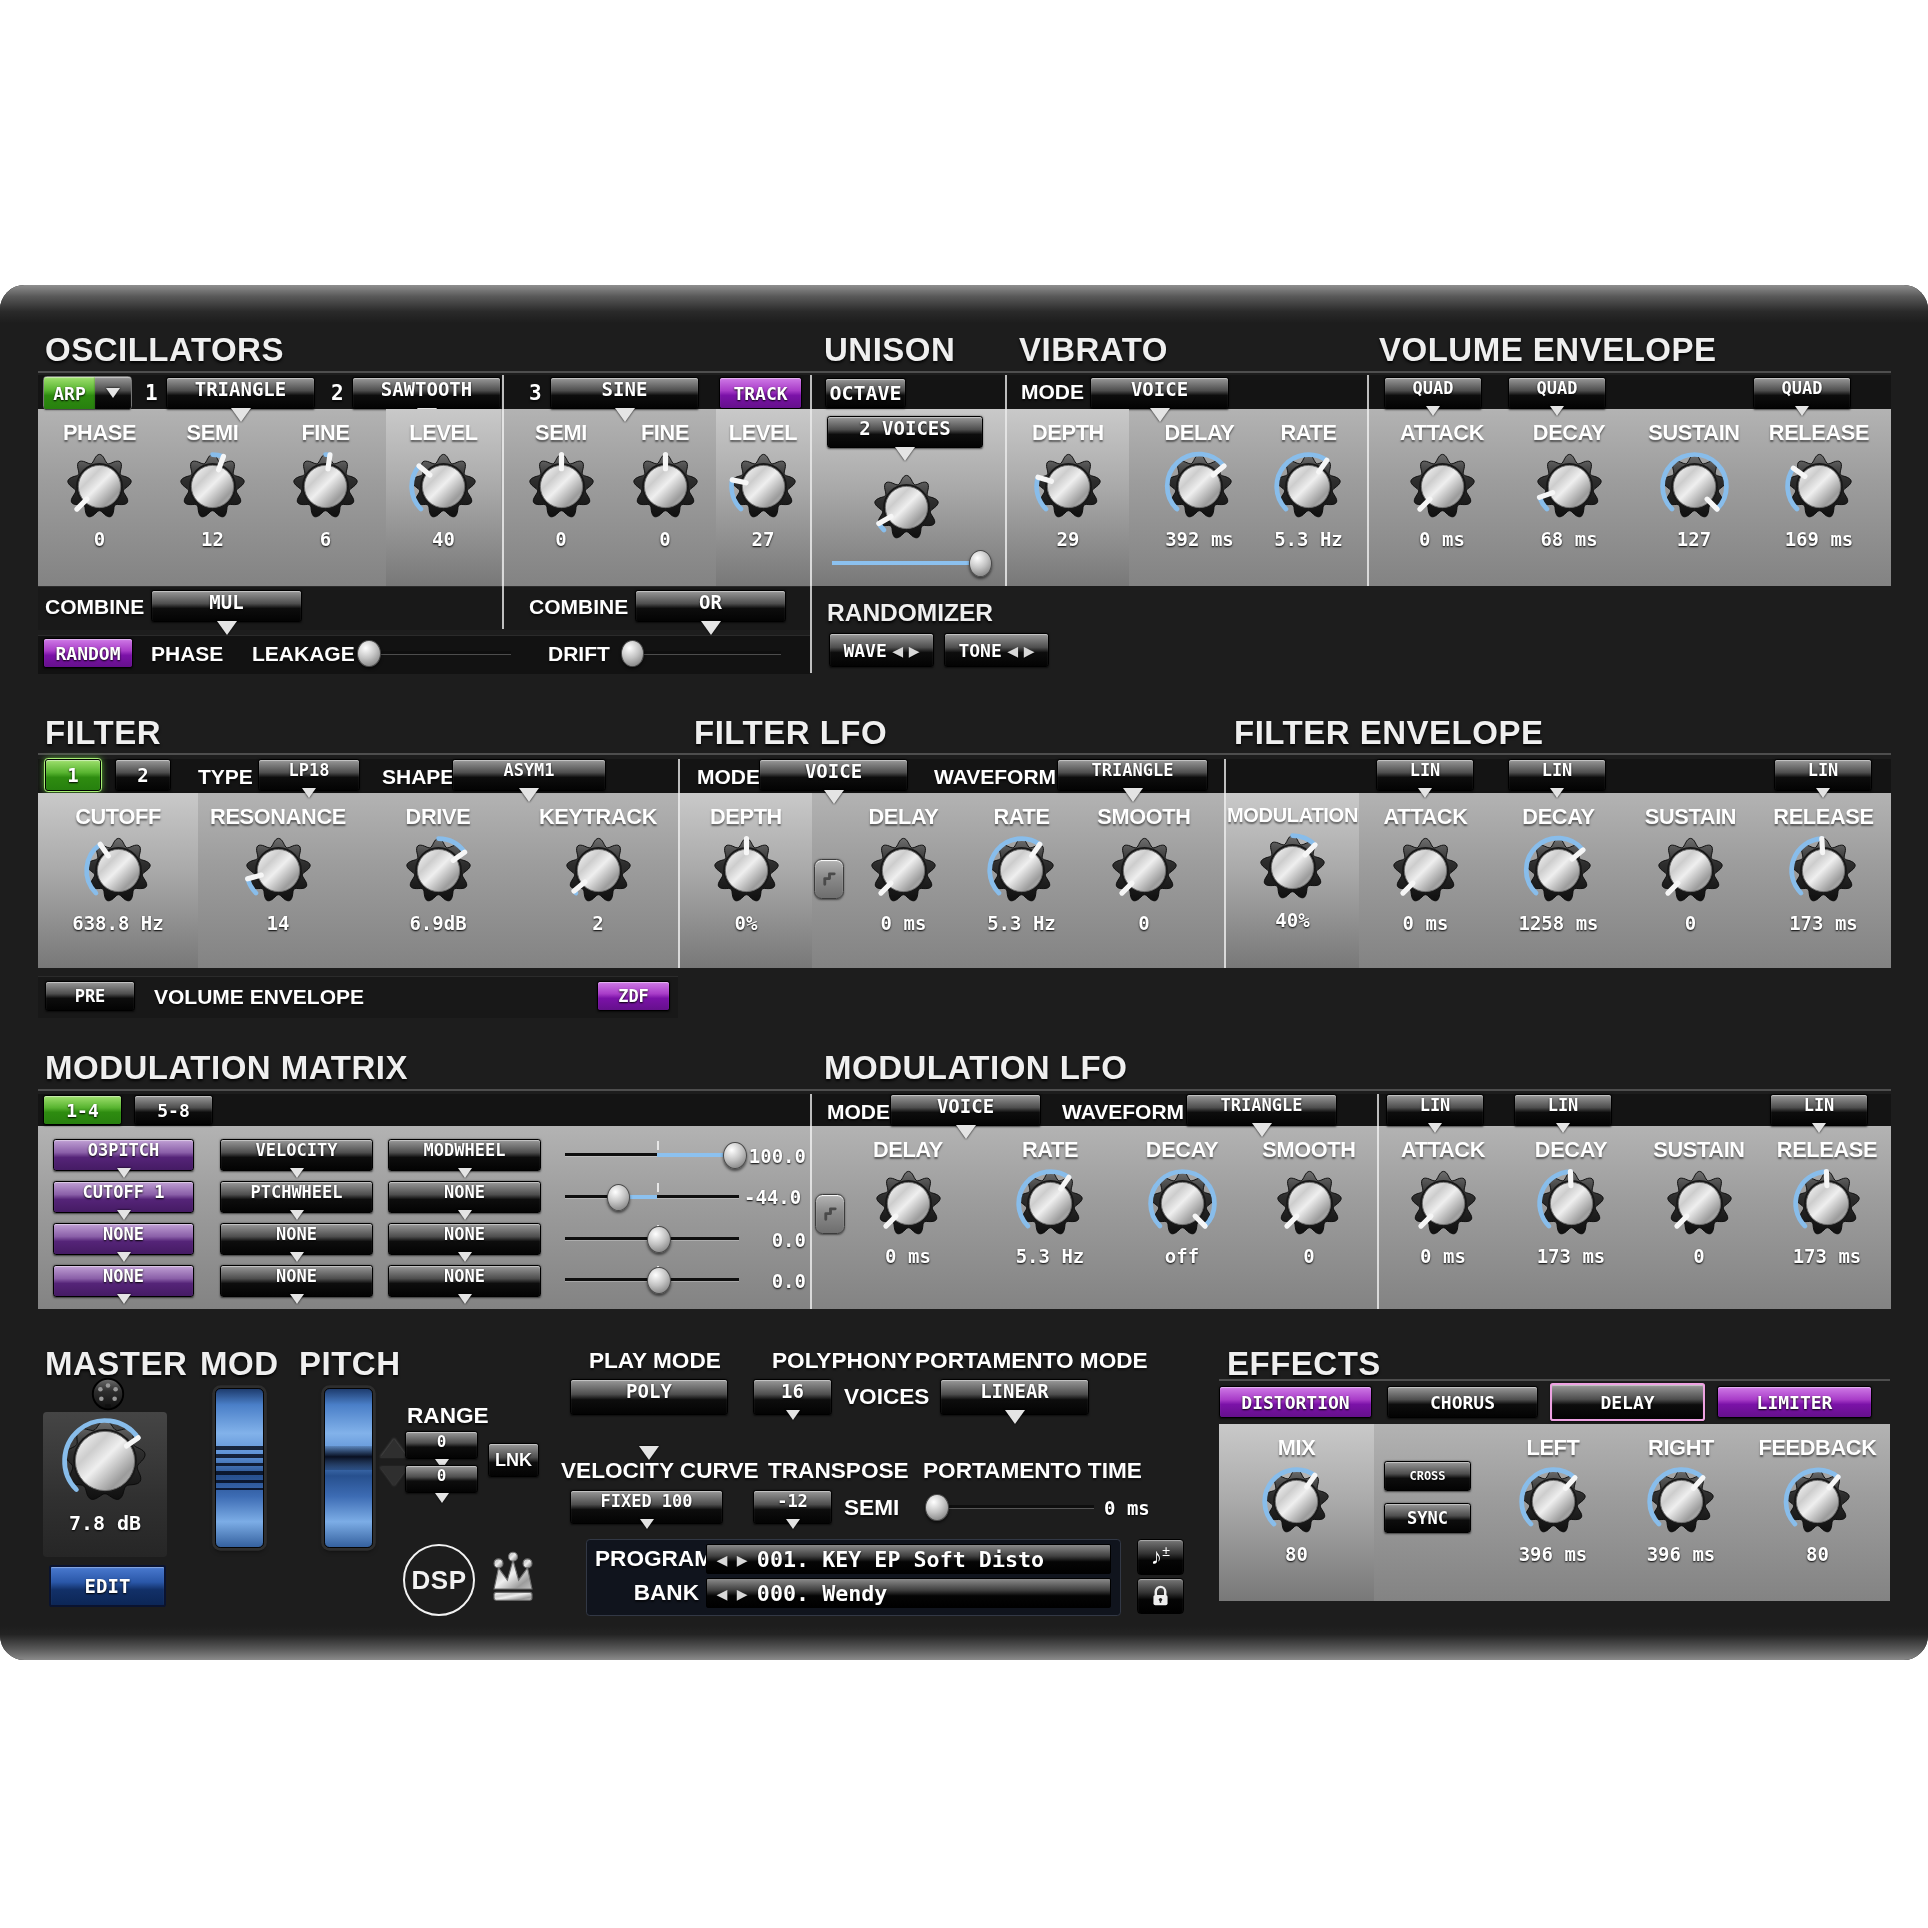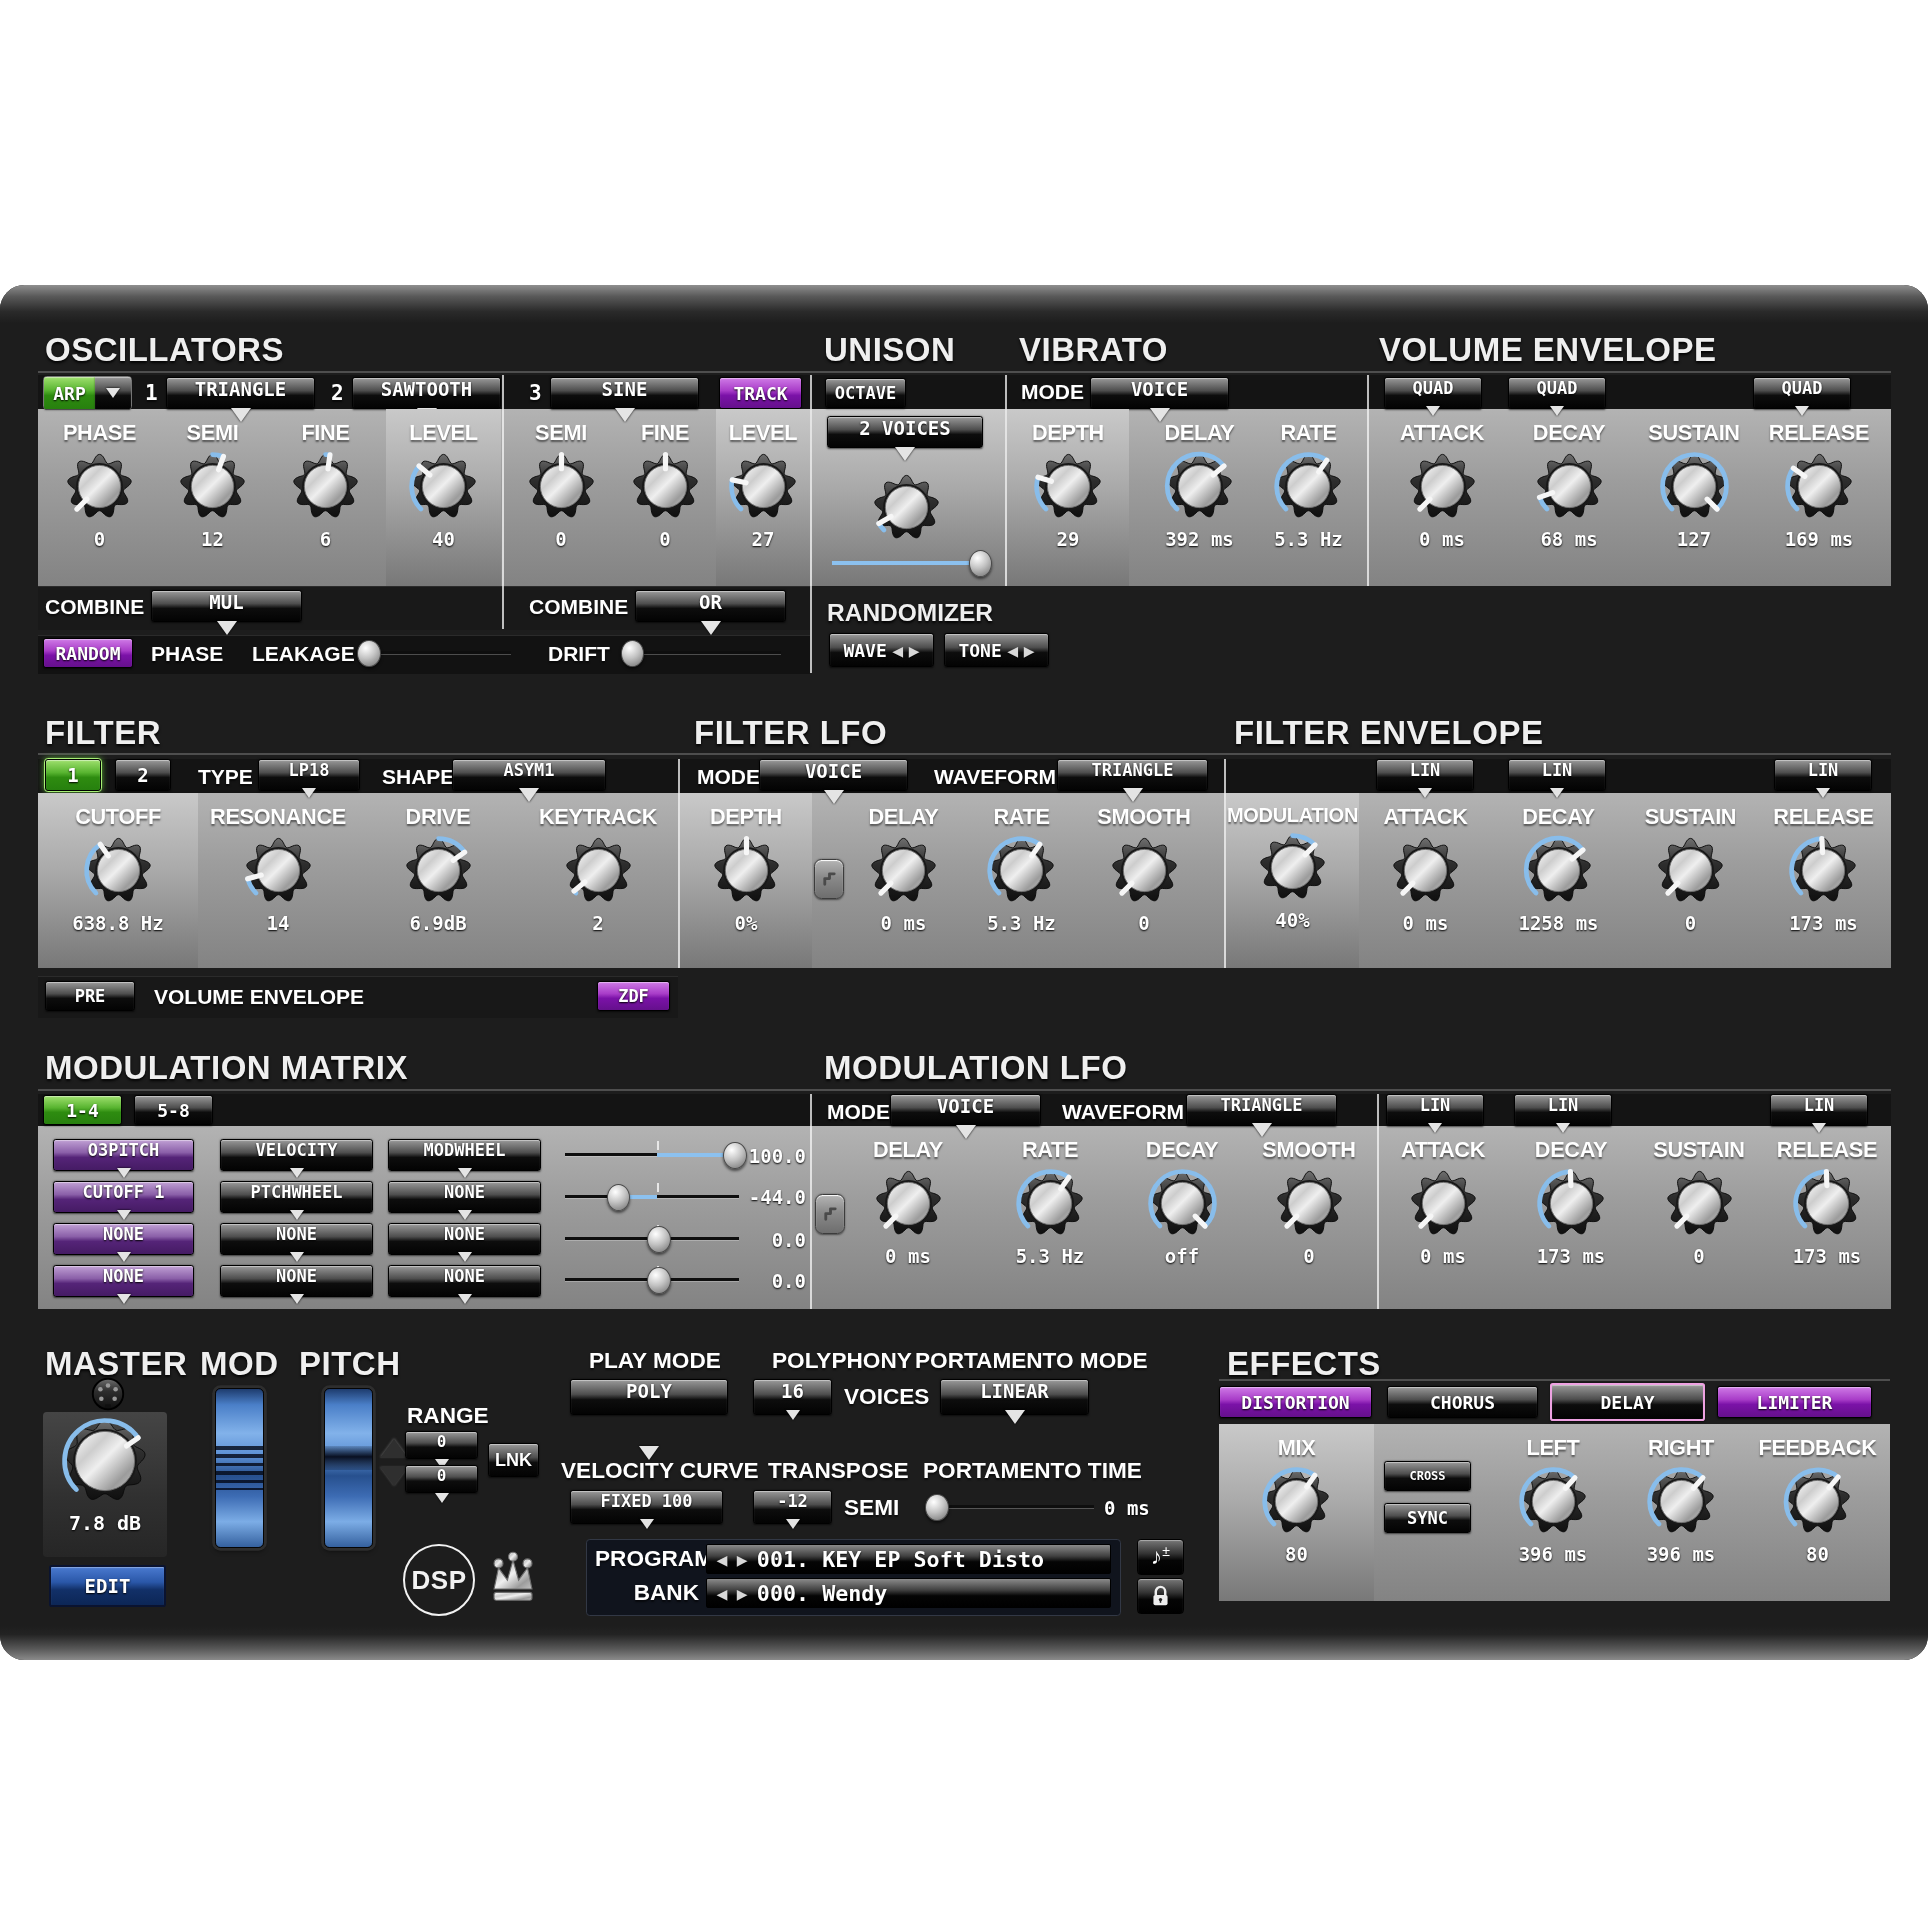--- a/index.html
+++ b/index.html
@@ -238,21 +238,21 @@
       <div class="trk"></div>
       <div class="hnd" style="left: calc(5% - 10.4px);"></div>
     </div>
   <div class="lab" style="left:548px;top:642px;">DRIFT</div>
   <div class="hsl" style="left:623px;top:638px;width:158px;height:30px;">
       <div class="trk"></div>
       <div class="hnd" style="left: calc(5% - 10.4px);"></div>
     </div>
 
   <div class="kcell hl" style="left:812px;top:409px;width:193px;"></div>
-  <div class="chip abs" style="left:825px;top:378px;width:81px;height:30px;font-size:17px;">OCTAVE</div>
+  <div class="chip abs" style="left:825px;top:378px;width:81px;height:30px;font-size:20px;">OCTAVE</div>
   <div class="dd abs" style="left:827px;top:416px;width:156px;height:32px;">
     <span>2 VOICES</span>
       <span class="arr"></span>
   </div>
   <div class="abs" style="left:868px;top:469px;"><svg width="77" height="77" viewBox="0 0 82 82">
         <polygon points="41.0,6.8 42.5,7.2 43.9,8.2 45.1,9.7 46.2,11.5 47.1,13.3 48.0,14.9 48.9,16.1 49.8,16.8 51.0,16.9 52.4,16.5 54.1,15.8 56.0,15.0 58.0,14.3 59.9,14.0 61.6,14.1 63.0,14.8 63.9,16.0 64.3,17.7 64.3,19.6 64.0,21.7 63.5,23.7 63.1,25.5 63.0,27.0 63.3,28.1 64.2,28.9 65.5,29.6 67.2,30.1 69.2,30.7 71.1,31.5 72.8,32.5 74.1,33.7 74.7,35.1 74.6,36.6 73.8,38.1 72.6,39.6 71.0,41.0 69.4,42.2 67.9,43.4 66.9,44.4 66.4,45.5 66.5,46.7 67.1,48.0 68.1,49.5 69.2,51.3 70.2,53.1 70.9,54.9 71.1,56.6 70.6,58.1 69.6,59.2 68.0,59.9 66.1,60.2 64.0,60.3 61.9,60.2 60.1,60.1 58.6,60.3 57.6,60.8 56.9,61.7 56.5,63.1 56.3,64.9 56.0,67.0 55.6,69.0 54.9,70.9 54.0,72.3 52.7,73.1 51.2,73.3 49.5,72.8 47.8,71.9 46.2,70.5 44.7,69.1 43.4,67.9 42.1,67.1 41.0,66.8 39.9,67.1 38.6,67.9 37.3,69.1 35.8,70.5 34.2,71.9 32.5,72.8 30.8,73.3 29.3,73.1 28.0,72.3 27.1,70.9 26.4,69.0 26.0,67.0 25.7,64.9 25.5,63.1 25.1,61.7 24.4,60.8 23.4,60.3 21.9,60.1 20.1,60.2 18.0,60.3 15.9,60.2 14.0,59.9 12.4,59.2 11.4,58.1 10.9,56.6 11.1,54.9 11.8,53.1 12.8,51.3 13.9,49.5 14.9,48.0 15.5,46.7 15.6,45.5 15.1,44.4 14.1,43.4 12.6,42.2 11.0,41.0 9.4,39.6 8.2,38.1 7.4,36.6 7.3,35.1 7.9,33.7 9.2,32.5 10.9,31.5 12.8,30.7 14.8,30.1 16.5,29.6 17.8,28.9 18.7,28.1 19.0,27.0 18.9,25.5 18.5,23.7 18.0,21.7 17.7,19.6 17.7,17.7 18.1,16.0 19.0,14.8 20.4,14.1 22.1,14.0 24.0,14.3 26.0,15.0 27.9,15.8 29.6,16.5 31.0,16.9 32.2,16.8 33.1,16.1 34.0,14.9 34.9,13.3 35.8,11.5 36.9,9.7 38.1,8.2 39.5,7.2 41.0,6.8" fill="url(#gGear)" stroke="#0a0a0a" stroke-width="1"></polygon>
         <path d="M 17.0 65.0 A 34 34 0 0 1 11.6 58.0" fill="none" stroke="#88bdeb" stroke-width="5" stroke-linecap="round"></path>
         <circle cx="41" cy="41" r="25" fill="#181818"></circle>
         <circle cx="41" cy="41" r="22.5" fill="url(#gMetal)" stroke="#707070" stroke-width="1"></circle>
         <line x1="24.545517328095663" y1="50.5" x2="11.555136271329083" y2="57.99999999999999" stroke="#f6f6f6" stroke-width="5.5" stroke-linecap="round"></line>
@@ -610,21 +610,21 @@
   <div class="dd abs" style="left:388px;top:1181px;width:153px;height:32px;font-size:17px;">
     <span>NONE</span>
       <span class="arr sm"></span>
     </div>
   <div class="hsl" style="left:565px;top:1183px;width:174px;height:28px;">
       <div class="trk"></div>
       <div class="tick" style="left: 53%;"></div>
       <div class="blue" style="left: 30%; width: 23%;"></div>
       <div class="hnd" style="left: calc(30% - 10.4px);"></div>
     </div>
-  <div class="kval abs" style="left:744px;top:1186px;width:62px;text-align:right;">-44.0</div>
+  <div class="kval abs" style="left:744px;top:1186px;width:62px;">-44.0</div>
 
   <div class="mdd dd abs" style="left:53px;top:1223px;width:141px;height:32px;font-size:17px;">
     <span>NONE</span>
       <span class="arr sm"></span>
     </div>
   <div class="dd abs" style="left:220px;top:1223px;width:153px;height:32px;font-size:17px;">
     <span>NONE</span>
       <span class="arr sm"></span>
     </div>
   <div class="dd abs" style="left:388px;top:1223px;width:153px;height:32px;font-size:17px;">

